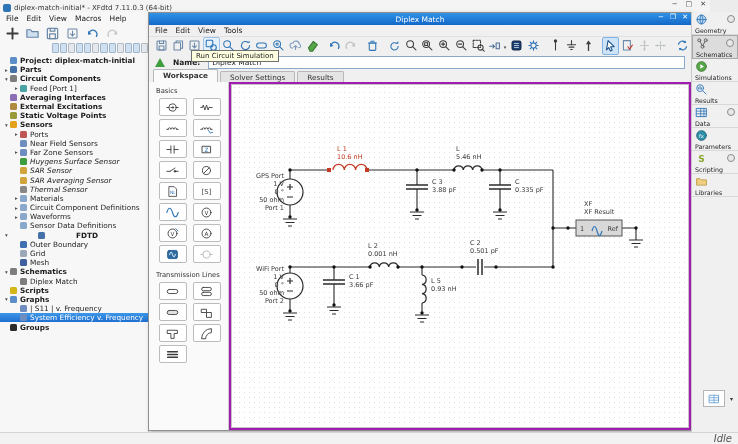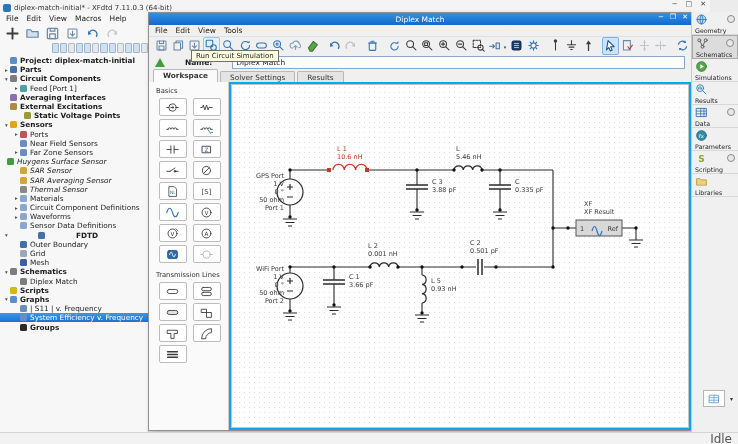--- a/index.html
+++ b/index.html
@@ -38,30 +38,30 @@
   #editor-menubar{display:flex;height:11px;align-items:center;background:#f0f0f0;border-bottom:1px solid #e0e0e0;padding-left:2px;}
   #editor-toolbar{display:flex;align-items:center;height:17px;padding-left:4px;background:#f0f0f0;}
   .tbtn{width:16px;height:16px;display:flex;align-items:center;justify-content:center;border:1px solid transparent;border-radius:2px;position:relative;}
   .tbtn.gap{margin-left:5px;}
   .tbtn.pressed{background:#cfe3f7;border-color:#7fb2e5;}
   .tbtn.hover{background:#e4f0fb;border-color:#9cc3ea;}
   .tbtn.disabled{opacity:.45;}
   .tbtn .caret{position:absolute;right:-4px;top:6px;font-size:5px;color:#444;}
   #tooltip{position:absolute;left:42px;top:37px;background:#ffffe1;border:1px solid #6f6f6f;
     padding:1px 4px;font-size:7px;color:#222;z-index:30;white-space:nowrap;}
-  #name-row{display:flex;align-items:center;height:16px;padding:0 6px;gap:20px;}
+  #name-row{display:flex;align-items:center;height:16px;padding:0 6px;gap:8px;}
   #name-logo{width:0;height:0;border-left:5px solid transparent;border-right:5px solid transparent;border-bottom:9px solid #3f9d3f;}
   #name-label{font-weight:bold;font-size:7.5px;}
   #name-input{flex:1;height:11px;border:1px solid #8aa8c8;background:#fff;font-size:7.5px;
     font-family:"DejaVu Sans","Liberation Sans",sans-serif;padding:0 3px;color:#222;}
   #tabs{display:flex;height:13px;align-items:flex-end;padding-left:4px;border-bottom:3px solid #be185d;}
   .tab{padding:1px 9px;font-size:7.3px;border:1px solid #b8b8b8;border-bottom:none;background:#e4e4e4;
     margin-right:2px;border-radius:2px 2px 0 0;color:#333;}
   .tab.active{background:#fafafa;height:11px;font-weight:bold;}
-  #editor-content{position:absolute;left:0;top:69px;right:0;bottom:0;background:#0ea5e9;display:flex;}
+  #editor-content{position:absolute;left:0;top:69px;right:0;bottom:0;background:#a21caf;display:flex;}
   #palette{width:80px;border-right:1px solid #cccccc;background:#fafafa;padding-top:3px;box-sizing:border-box;}
   .pal-title{font-size:6.8px;color:#333;padding:2px 0 3px 7px;}
   .pal-grid{display:grid;grid-template-columns:26px 26px;gap:3px 8px;justify-content:center;margin-bottom:6px;}
   .pbtn{width:26px;height:16px;background:#fff;border:1px solid #bcbcbc;border-radius:2px;
     display:flex;align-items:center;justify-content:center;}
   #canvas{position:relative;flex:1;margin:2px;background:#ffffff;border:1px solid #c4c4c4;
     background-image:radial-gradient(circle,#dedede 0.6px,transparent 0.7px);background-size:5px 5px;overflow:hidden;}
   .sch{position:absolute;left:0;top:0;}
   .sch text{font-size:6.5px;fill:#3a3a3a;font-family:"DejaVu Sans","Liberation Sans",sans-serif;}
   .sch text.red{fill:#c23b22;}
@@ -70,21 +70,21 @@
   .dock-btn{height:21px;border-bottom:1px solid #d8d8d8;padding:1px 2px 0 3px;position:relative;}
   .dock-btn.active{background:#dcdcdc;border:1px solid #a8a8a8;border-bottom:1px solid #a8a8a8;}
   .dock-btn .dlabel{font-size:6.3px;color:#222;display:block;margin-top:-1px;}
   .dock-btn .gear{position:absolute;right:3px;top:3px;width:6px;height:6px;border:1px solid #8a8a8a;border-radius:50%;background:#e8e8e8;}
   #dock-footer{position:absolute;right:5px;top:390px;display:flex;align-items:center;gap:5px;}
   #dock-footer .box{width:20px;height:15px;border:1px solid #b5b5b5;background:#fff;display:flex;align-items:center;justify-content:center;}
   #dock-footer .dcaret{font-size:6px;color:#333;}
   
   #statusbar{position:absolute;left:0;bottom:0;width:738px;height:12px;background:#f2f2f2;
     border-top:1px solid #d5d5d5;display:flex;align-items:center;justify-content:flex-end;padding-right:6px;box-sizing:border-box;}
-  #status-text{font-size:12px;color:#555;}
+  #status-text{font-size:10px;color:#555;font-style:italic;}
 </style>
 </head>
 <body>
 
 <div id="screen">
 
   <div id="titlebar">
     <span id="app-icon"></span>
     <span>diplex-match-initial* - XFdtd 7.11.0.3 (64-bit)</span>
     <span id="win-controls">
@@ -178,21 +178,21 @@
         <div class="trow bold" style="padding-left: 3px;">
           <span class="arr"></span>
           <span class="ticon" style="background: rgb(138, 111, 181);"></span>
           <span class="tlabel">Averaging Interfaces</span>
         </div>
         <div class="trow bold" style="padding-left: 3px;">
           <span class="arr"></span>
           <span class="ticon" style="background: rgb(176, 138, 62);"></span>
           <span class="tlabel">External Excitations</span>
         </div>
-        <div class="trow bold" style="padding-left: 17px;">
+        <div class="trow bold" style="padding-left: 3px;">
           <span class="arr"></span>
           <span class="ticon" style="background: rgb(154, 154, 58);"></span>
           <span class="tlabel">Static Voltage Points</span>
         </div>
         <div class="trow bold" style="padding-left: 3px;">
           <span class="arr">▾</span>
           <span class="ticon" style="background: rgb(227, 162, 26);"></span>
           <span class="tlabel">Sensors</span>
         </div>
         <div class="trow" style="padding-left: 13px;">
@@ -203,21 +203,21 @@
         <div class="trow" style="padding-left: 13px;">
           <span class="arr"></span>
           <span class="ticon" style="background: rgb(109, 141, 192);"></span>
           <span class="tlabel">Near Field Sensors</span>
         </div>
         <div class="trow" style="padding-left: 13px;">
           <span class="arr">▸</span>
           <span class="ticon" style="background: rgb(109, 141, 192);"></span>
           <span class="tlabel">Far Zone Sensors</span>
         </div>
-        <div class="trow italic" style="">
+        <div class="trow italic" style="padding-left: 13px;">
           <span class="arr"></span>
           <span class="ticon" style="background: rgb(62, 157, 62);"></span>
           <span class="tlabel">Huygens Surface Sensor</span>
         </div>
         <div class="trow italic" style="padding-left: 13px; text-align: right;">
           <span class="arr"></span>
           <span class="ticon" style="background: rgb(210, 165, 60);"></span>
           <span class="tlabel">SAR Sensor</span>
         </div>
         <div class="trow italic" style="padding-left: 13px;">
@@ -293,21 +293,21 @@
         <div class="trow" style="padding-left: 13px;">
           <span class="arr"></span>
           <span class="ticon" style="background: rgb(109, 141, 192);"></span>
           <span class="tlabel">| S11 | v. Frequency</span>
         </div>
         <div class="trow selected" style="padding-left: 13px;">
           <span class="arr"></span>
           <span class="ticon" style="background: rgb(109, 141, 192);"></span>
           <span class="tlabel">System Efficiency v. Frequency</span>
         </div>
-        <div class="trow bold" style="padding-left: 13px;">
+        <div class="trow bold" style="padding-left: 3px;">
           <span class="arr"></span>
           <span class="ticon" style="background: rgb(43, 43, 43);"></span>
           <span class="tlabel">Groups</span>
         </div>
       </div>
   </div>
 
   <div id="editor">
     <div id="editor-titlebar">
       <span>Diplex Match</span>

